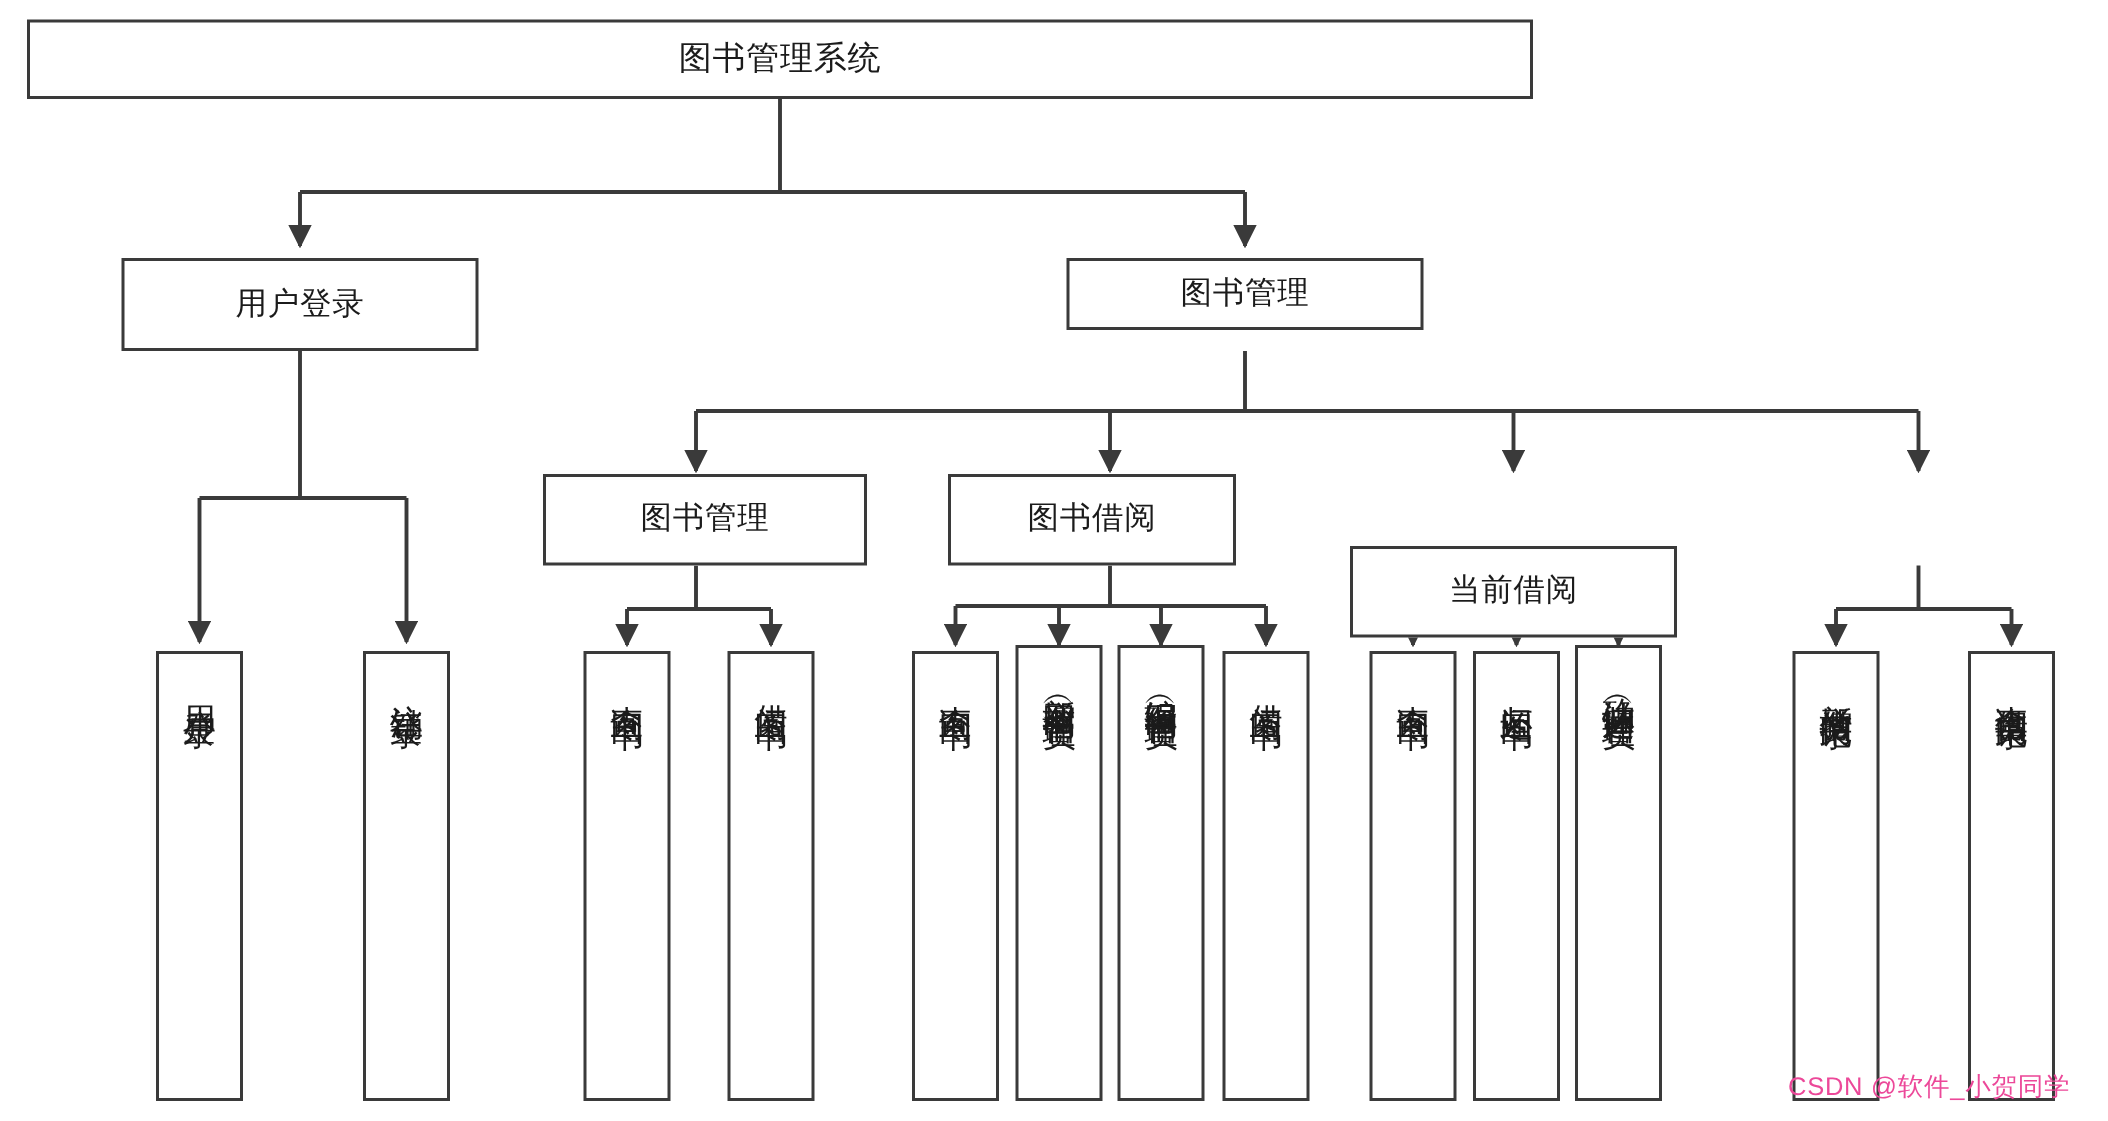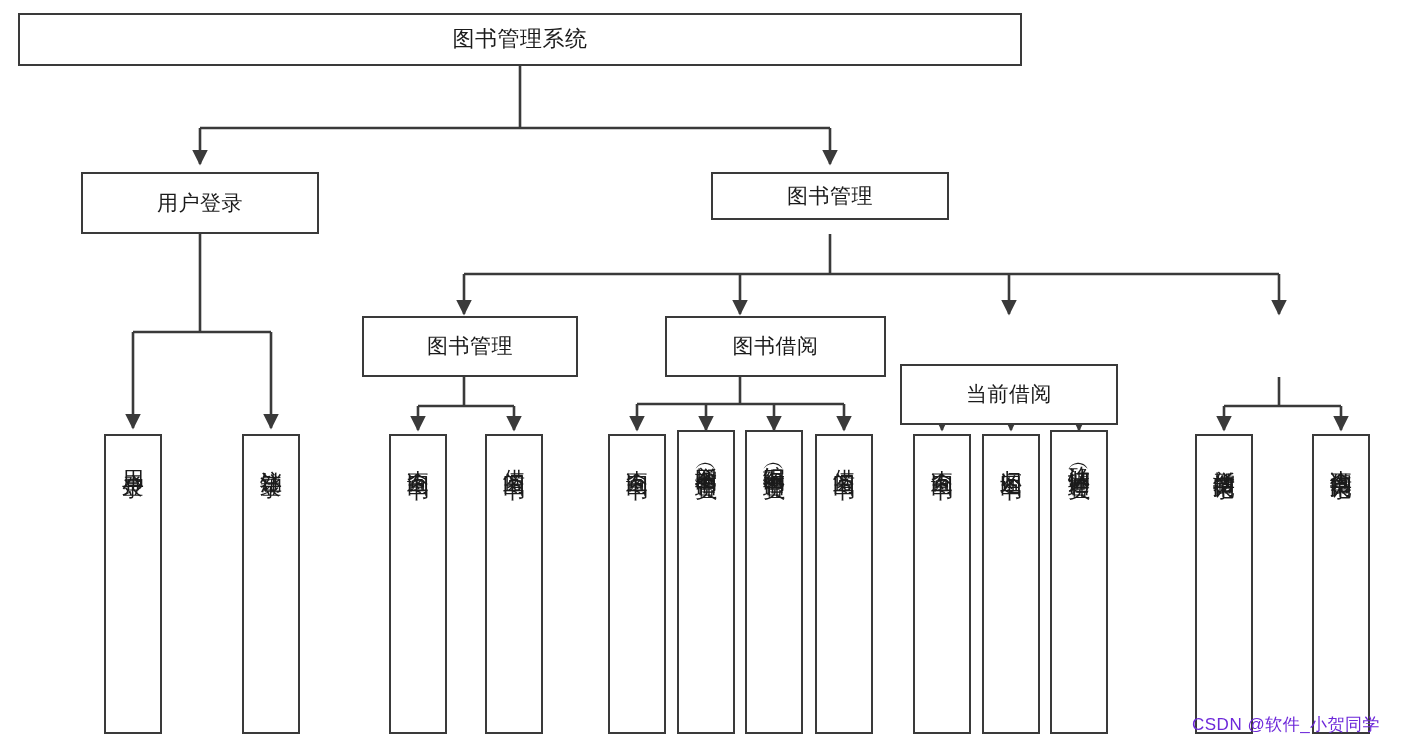--- a/index.html
+++ b/index.html
@@ -58,21 +58,21 @@
     line-height:1.0;
     letter-spacing:3px;
     white-space:nowrap;
   }
   .node.vert.tall .lbl{
     letter-spacing:2px;
   }
   .watermark{
     position:absolute;
     font-size:17px;
-    color:#6d28d9;
+    color:#ec4899;
     white-space:nowrap;
     letter-spacing:0.5px;
     pointer-events:none;
   }
 </style>
 </head>
 <body>
 
 <div id="canvas">
 
@@ -133,21 +133,21 @@
   <div class="node horiz" style="left:81px; top:172px; width:238px; height:62px;">
     <span class="lbl">用户登录</span>
   </div>
   <div class="node horiz" style="left:711px; top:172px; width:238px; height:48px;">
     <span class="lbl">图书管理</span>
   </div>
 
   <div class="node horiz" style="left:362px; top:316px; width:216px; height:61px;">
     <span class="lbl">图书管理</span>
   </div>
-  <div class="node horiz" style="left:665px; top:316px; width:221px; height:61px;">
+  <div class="node horiz" style="left:632px; top:316px; width:192px; height:61px;">
     <span class="lbl">图书借阅</span>
   </div>
   <div class="node horiz" style="left:900px; top:316px; width:218px; height:61px;margin-top:48px;">
     <span class="lbl">当前借阅</span>
   </div>
 
   <div class="node vert" style="left:104px; top:434px; width:58px; height:300px;">
     <span class="lbl">用户登录</span>
   </div>
   <div class="node vert" style="left:242px; top:434px; width:58px; height:300px;">

